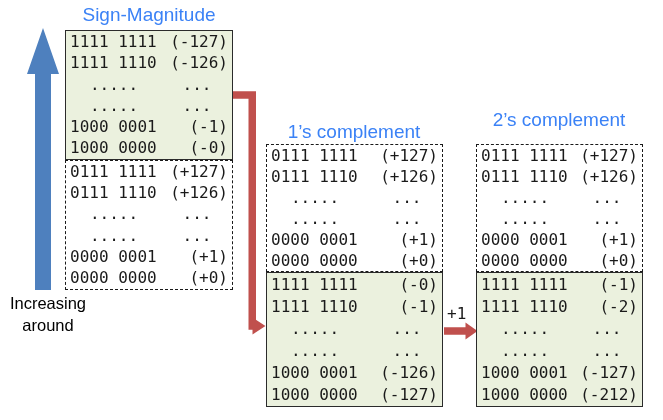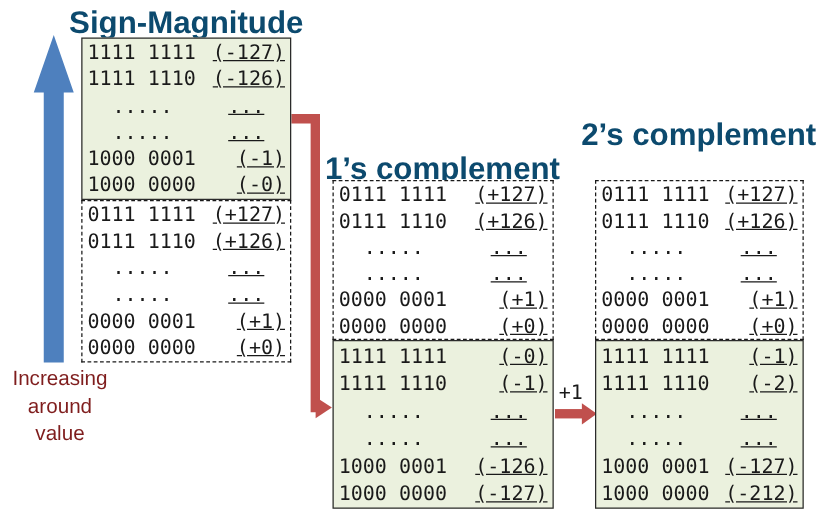--- a/index.html
+++ b/index.html
@@ -2,38 +2,38 @@
 <html><head>
 <meta charset="utf-8">
 <style>
   html,body{margin:0;padding:0;background:#fff;}
   .canvas{
     position:relative;width:663px;height:420px;background:#ffffff;
     font-family:"Liberation Sans",sans-serif;color:#1a1a1a;overflow:hidden;
   }
   .title{
     position:absolute;transform:translateX(-50%);
-    font-size:25px;font-weight:bold;white-space:nowrap;color:#0c4a6e;
+    font-size:19px;font-weight:normal;white-space:nowrap;color:#3b82f6;
   }
   .box{
     position:absolute;box-sizing:border-box;display:flex;flex-direction:column;
     font-family:"DejaVu Sans Mono","Liberation Mono",monospace;font-size:16px;
     background:#fff;
   }
   .box.solid{border:1.5px solid #2b2b2b;}
   .box.dashed{border:1.4px dashed #1a1a1a;}
   .box.green{background:#EBF1DE;}
   .row{display:flex;justify-content:space-between;align-items:center;flex:1;padding:0 4px;}
   .bin{width:88px;text-align:left;white-space:pre;}
-  .val{width:62px;text-align:right;white-space:pre;text-decoration:underline;}
+  .val{width:62px;text-align:right;white-space:pre;}
   .bin.dots{text-align:center;}
   .val.dots{text-align:center;}
   .arrows{position:absolute;left:0;top:0;width:663px;height:420px;pointer-events:none;}
   .side-label{
-    position:absolute;text-align:center;font-size:16.5px;line-height:22px;color:#7f1d1d;
+    position:absolute;text-align:center;font-size:16.5px;line-height:22px;color:#000000;
   }
   .plus-label{
     position:absolute;font-family:"DejaVu Sans Mono","Liberation Mono",monospace;
     font-size:16px;color:#1a1a1a;
   }
 </style>
 </head>
 <body>
 
 <div class="canvas">
@@ -44,21 +44,21 @@
 
     <path d="M 233 95 L 252.25 95 L 252.25 326 L 253.5 326" fill="none" stroke-width="7.5" stroke-linejoin="miter" stroke="#C0504D"></path>
     <polygon points="252.5,317.5 265.5,326 252.5,334.5" fill="#C0504D"></polygon>
 
     <path d="M 444 331 L 466 331" fill="none" stroke-width="7.5" stroke="#C0504D"></path>
     <polygon points="465.5,322.5 477.5,331 465.5,339.5" fill="#C0504D"></polygon>
   </svg>
 
   <div class="title" style="left:149px;top:4px;">Sign-Magnitude</div>
   <div class="title" style="left:354px;top:121px;">1’s complement</div>
-  <div class="title" style="left:559px;top:94px;">2’s complement</div>
+  <div class="title" style="left:559px;top:109px;">2’s complement</div>
 
   <div class="box solid green" style="left:65px;top:30px;width:168px;height:129.5px;">
       <div class="row">
         <span class="bin">1111 1111</span>
         <span class="val">(-127)</span>
       </div>
       <div class="row">
         <span class="bin">1111 1110</span>
         <span class="val">(-126)</span>
       </div>
@@ -208,21 +208,20 @@
       </div>
       <div class="row">
         <span class="bin">1000 0000</span>
         <span class="val">(-212)</span>
       </div>
     </div>
 
   <div class="side-label" style="left:6px;top:292px;width:84px;">
     <div>Increasing</div>
     <div>around</div>
-    <div>value</div>
   </div>
 
   <div class="side-label" style="left:182px;top:310px;width:80px;">
   </div>
 
   <div class="plus-label" style="left:447px;top:304px;">+1</div>
 
 </div>
 
 </body></html>

